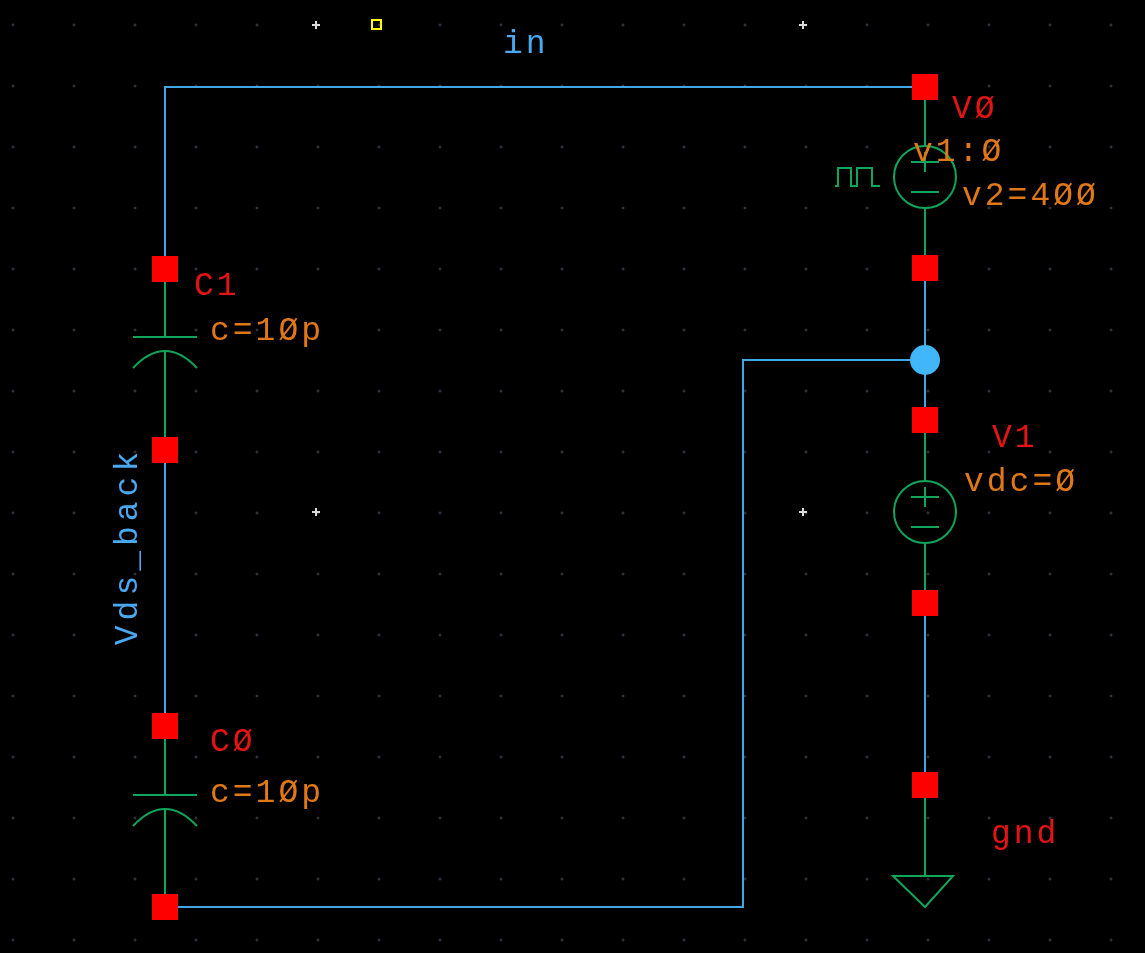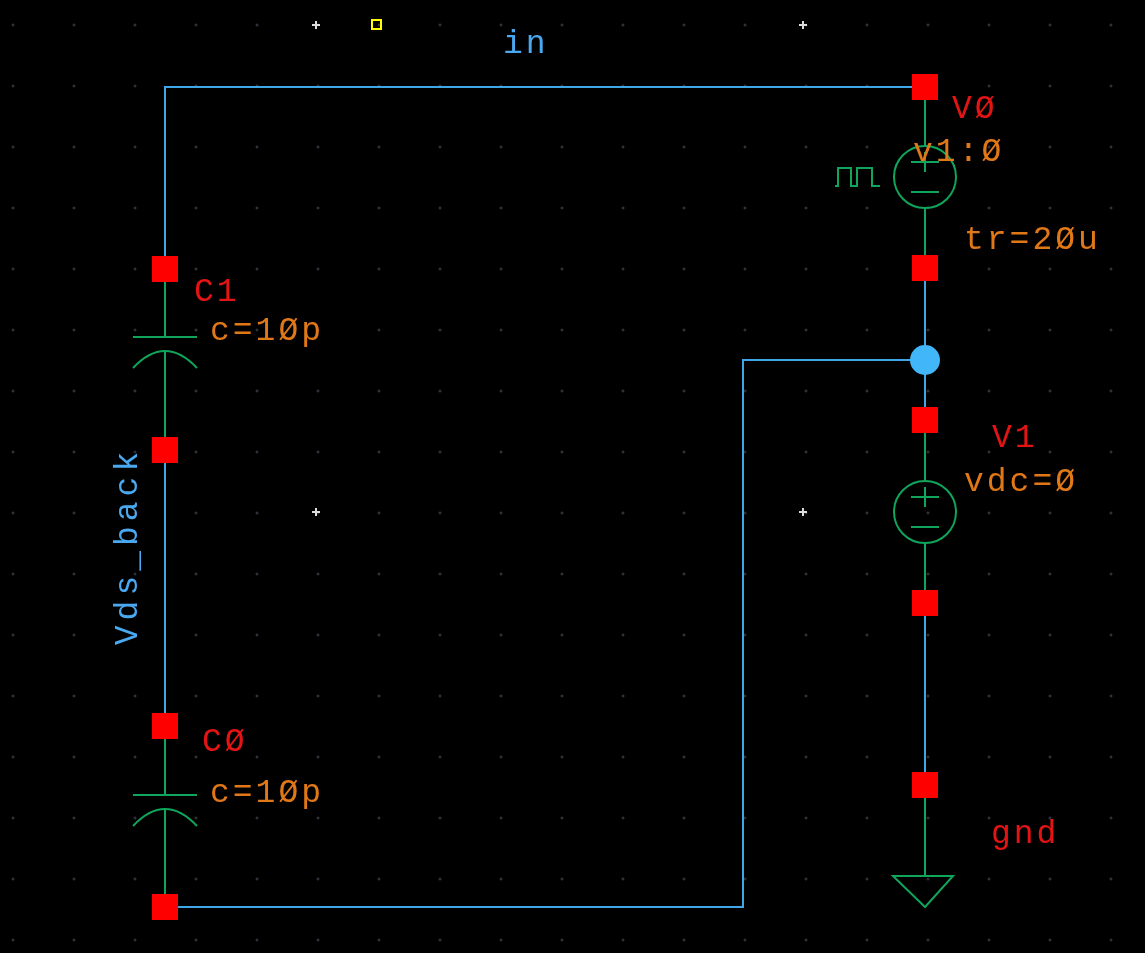--- a/index.html
+++ b/index.html
@@ -92,25 +92,25 @@
   <div class="pin" style="left:912px;top:590px;"></div>
   <div class="pin" style="left:912px;top:772px;"></div>
 
   <div class="junction" style="left:910px;top:345px;"></div>
 
   <div class="label t-net" style="left:503px;top:28px;">in</div>
   <div class="label t-net label-vertical" style="left:128px;top:546px;">Vds_back</div>
 
   <div class="label t-red" style="left:952px;top:84px;margin-top:9px;">VØ</div>
   <div class="label t-orange" style="left:913px;top:136px;">v1:Ø</div>
-  <div class="label t-orange" style="left:964px;top:224px;">tr=2Øu</div>
+  <div class="label t-orange" style="left:962px;top:180px;">v2=4ØØ</div>
 
   <div class="label t-red" style="left:992px;top:422px;">V1</div>
   <div class="label t-orange" style="left:964px;top:466px;">vdc=Ø</div>
 
-  <div class="label t-red" style="left:194px;top:270px;margin-top:6px;">C1</div>
+  <div class="label t-red" style="left:194px;top:270px;">C1</div>
   <div class="label t-orange" style="left:210px;top:315px;">c=1Øp</div>
 
-  <div class="label t-red" style="left:202px;top:726px;text-align:center;">CØ</div>
+  <div class="label t-red" style="left:210px;top:726px;text-align:center;">CØ</div>
   <div class="label t-orange" style="left:210px;top:777px;">c=1Øp</div>
 
   <div class="label t-red" style="left:991px;top:818px;">gnd</div>
 </div>
 
 </body></html>

